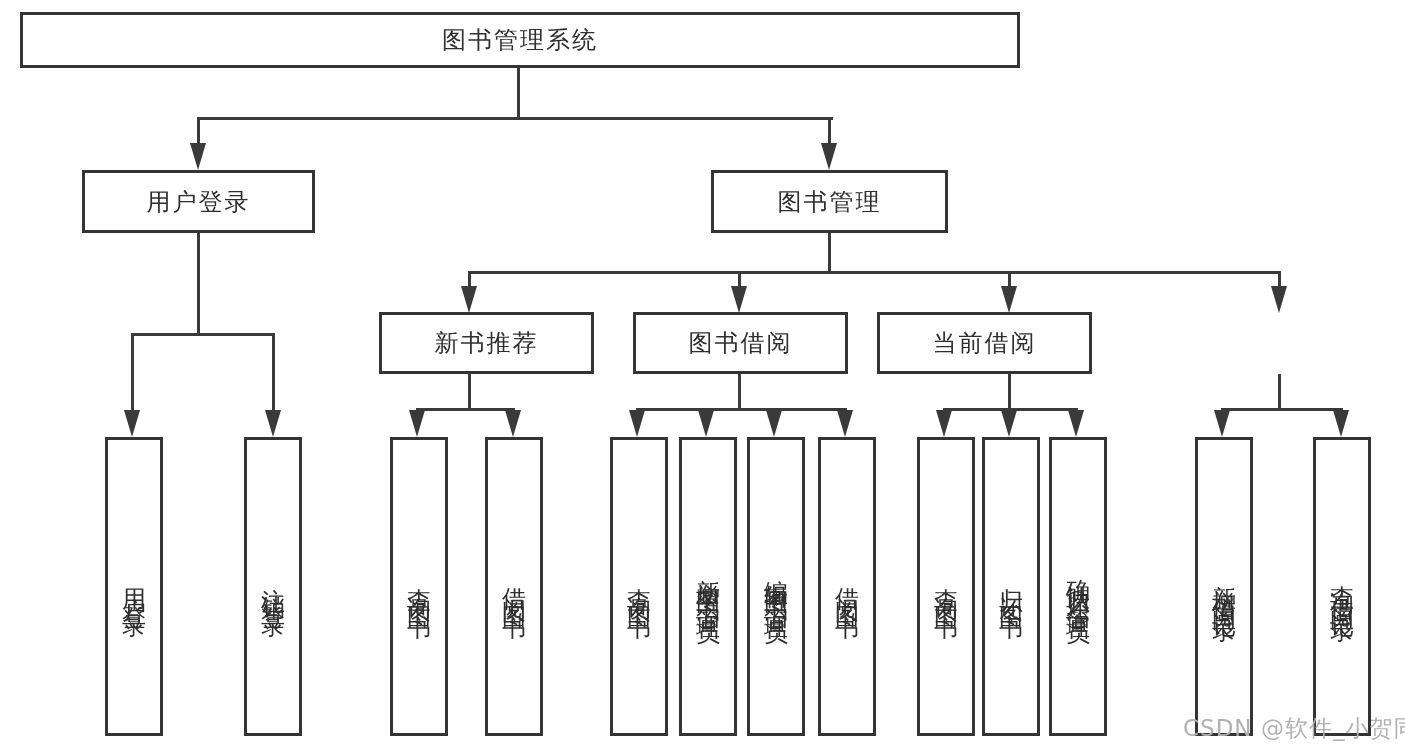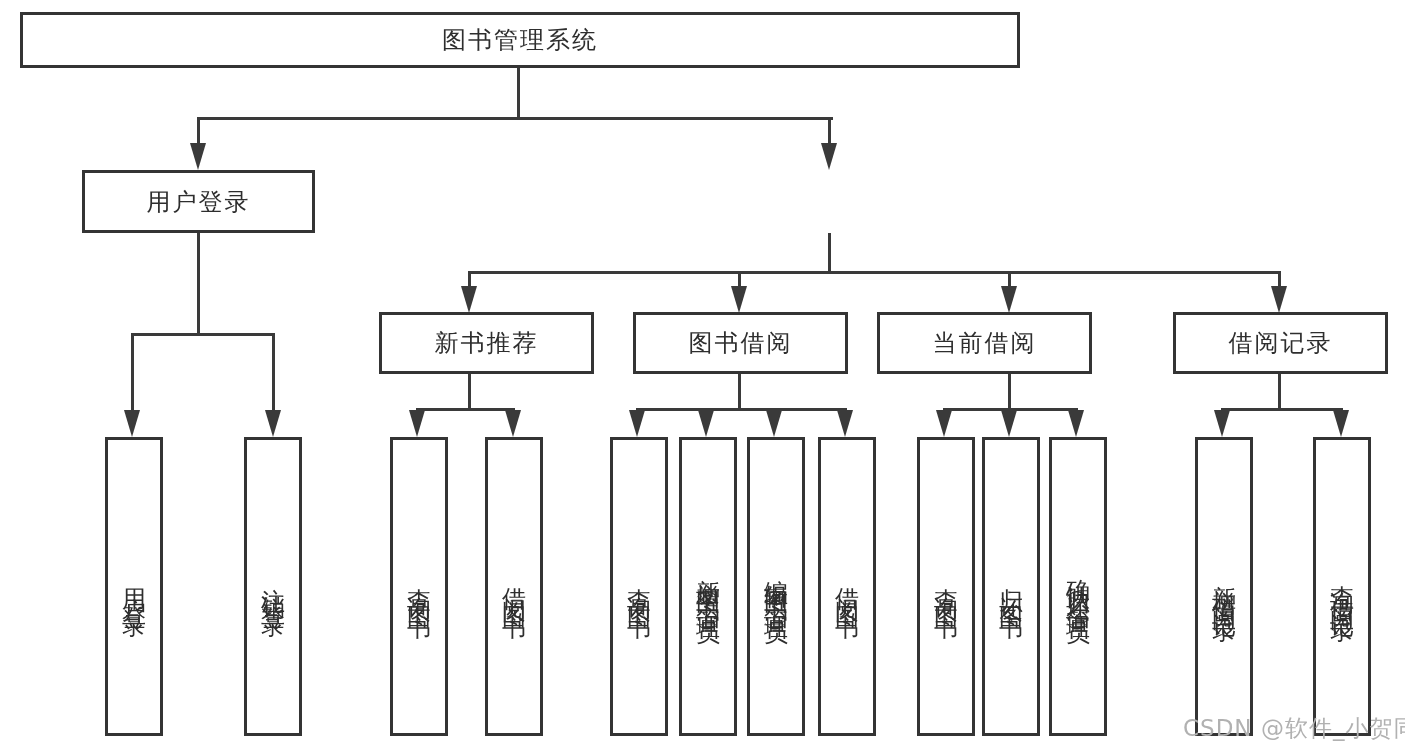--- a/index.html
+++ b/index.html
@@ -53,20 +53,23 @@
   <div class="vline" style="left:517px;top:68px;height:50px;"></div>
   <div class="hline" style="left:197px;top:117px;width:636px;"></div>
   <div class="vline" style="left:197px;top:117px;height:40px;"></div>
   <div class="arrow" style="left:190px;top:143px;"></div>
   <div class="vline" style="left:828px;top:117px;height:40px;"></div>
   <div class="arrow" style="left:821px;top:143px;"></div>
 
   <div class="node" style="left:82px;top:170px;width:233px;height:63px;">
     <span>用户登录</span>
   </div>
+  <div class="node" style="left:711px;top:170px;width:237px;height:63px;">
+    <span>图书管理</span>
+  </div>
 
   <div class="vline" style="left:197px;top:233px;height:103px;"></div>
   <div class="hline" style="left:131px;top:333px;width:144px;"></div>
   <div class="vline" style="left:131px;top:333px;height:80px;"></div>
   <div class="arrow" style="left:124px;top:410px;"></div>
   <div class="vline" style="left:272px;top:333px;height:80px;"></div>
   <div class="arrow" style="left:265px;top:410px;"></div>
 
   <div class="vline" style="left:828px;top:233px;height:41px;"></div>
   <div class="hline" style="left:468px;top:271px;width:813px;"></div>
@@ -80,23 +83,20 @@
   <div class="arrow" style="left:1271px;top:286px;"></div>
 
   <div class="node" style="left:379px;top:312px;width:215px;height:62px;">
     <span>新书推荐</span>
   </div>
   <div class="node" style="left:633px;top:312px;width:215px;height:62px;">
     <span>图书借阅</span>
   </div>
   <div class="node" style="left:877px;top:312px;width:215px;height:62px;">
     <span>当前借阅</span>
-  </div>
-  <div class="node" style="left:1173px;top:312px;width:215px;height:62px;">
-    <span>借阅记录</span>
   </div>
 
   <div class="vline" style="left:468px;top:374px;height:37px;"></div>
   <div class="hline" style="left:416px;top:408px;width:99px;"></div>
   <div class="vline" style="left:416px;top:408px;height:15px;"></div>
   <div class="arrow" style="left:409px;top:410px;"></div>
   <div class="vline" style="left:512px;top:408px;height:15px;"></div>
   <div class="arrow" style="left:505px;top:410px;"></div>
 
   <div class="vline" style="left:738px;top:374px;height:37px;"></div>

